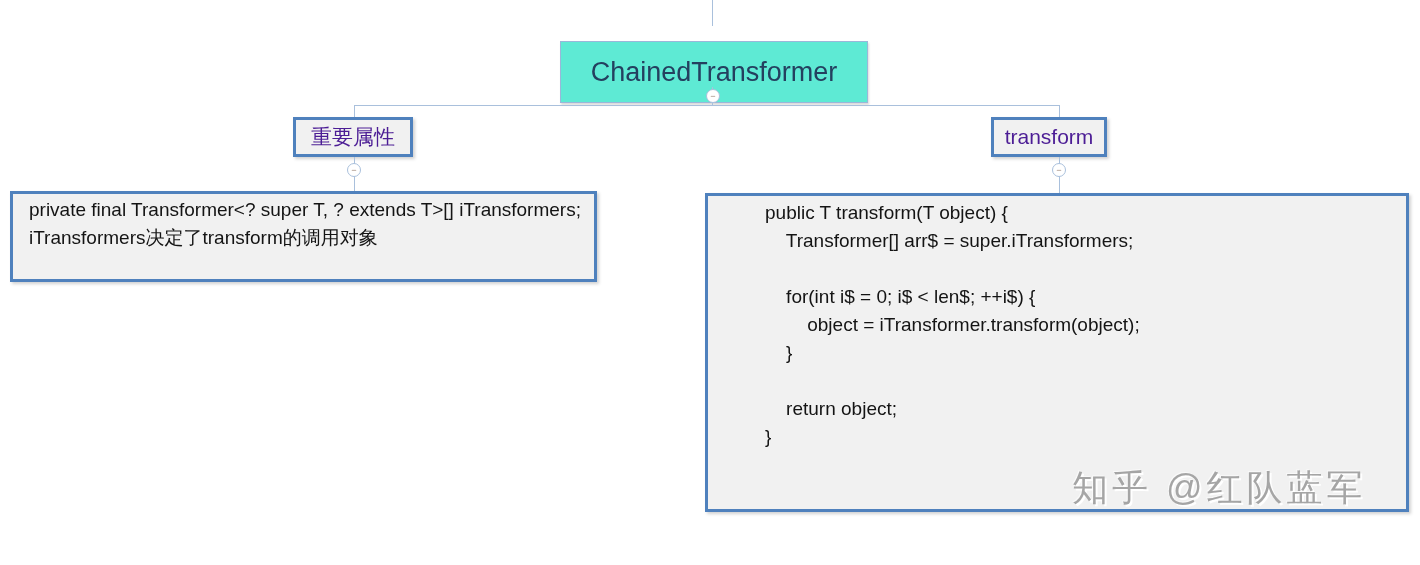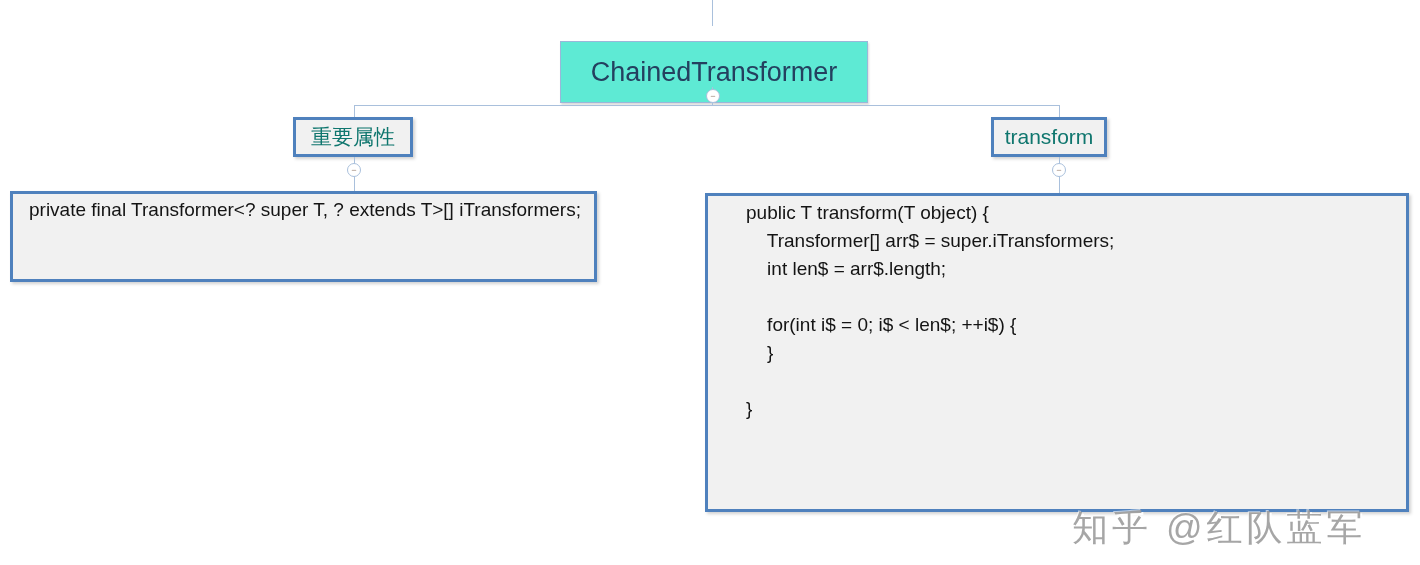--- a/index.html
+++ b/index.html
@@ -25,35 +25,35 @@
     display:flex;align-items:center;justify-content:center;
     font-size:9px;line-height:9px;color:#9b8577;z-index:3;cursor:pointer;
   }
 
   .topic{
     position:absolute;top:117px;height:40px;
     background:#f1f1f1;border:3px solid #4f81bd;box-sizing:border-box;
     box-shadow:2px 2px 3px rgba(0,0,0,0.18);
     display:flex;align-items:center;justify-content:center;
   }
-  .topic span{font-size:21px;color:#0f766e;}
+  .topic span{font-size:21px;color:#4c1d95;}
 
   .detail-box{
     position:absolute;background:#f1f1f1;border:3px solid #4f81bd;
     box-sizing:border-box;box-shadow:2px 2px 3px rgba(0,0,0,0.18);
   }
   .detail-box .tline{
     white-space:pre;font-size:19px;line-height:28px;min-height:28px;
     color:#141414;
   }
   #attr-box{left:10px;top:191px;width:587px;height:91px;padding:2px 6px 0 16px;}
-  #code-box{left:705px;top:193px;width:704px;height:319px;padding:3px 6px 0 38px;}
+  #code-box{left:705px;top:193px;width:704px;height:319px;padding:3px 6px 0 57px;}
 
   .watermark{
-    position:absolute;left:1072px;top:504px;z-index:5;
+    position:absolute;left:1072px;top:464px;z-index:5;
     font-size:36px;letter-spacing:4px;color:rgba(150,150,150,0.85);
     text-shadow:2px 2px 0 rgba(255,255,255,0.95),-1px -1px 0 rgba(255,255,255,0.6);
     white-space:nowrap;pointer-events:none;
   }
 </style>
 </head>
 <body>
 
 <div class="canvas">
 
@@ -76,28 +76,30 @@
     <span>transform</span>
   </div>
 
   <div class="line v" style="left:354px;top:157px;height:34px"></div>
   <div class="collapse" style="left:347px;top:163px">−</div>
   <div class="line v" style="left:1059px;top:157px;height:36px"></div>
   <div class="collapse" style="left:1052px;top:163px">−</div>
 
   <div class="detail-box" id="attr-box">
     <div class="tline">private final Transformer&lt;? super T, ? extends T&gt;[] iTransformers;</div>
+    <div class="tline">iTransformers决定了transform的调用对象</div>
   </div>
 
   <div class="detail-box" id="code-box">
     <div class="tline">public T transform(T object) {</div>
     <div class="tline">    Transformer[] arr$ = super.iTransformers;</div>
-    <div class="tline">    int len$ = arr$.length;</div>
     <div class="tline"></div>
     <div class="tline">    for(int i$ = 0; i$ &lt; len$; ++i$) {</div>
+    <div class="tline">        object = iTransformer.transform(object);</div>
     <div class="tline">    }</div>
     <div class="tline"></div>
+    <div class="tline">    return object;</div>
     <div class="tline">}</div>
   </div>
 
   <div class="watermark">知乎 @红队蓝军</div>
 
 </div>
 
 </body></html>

